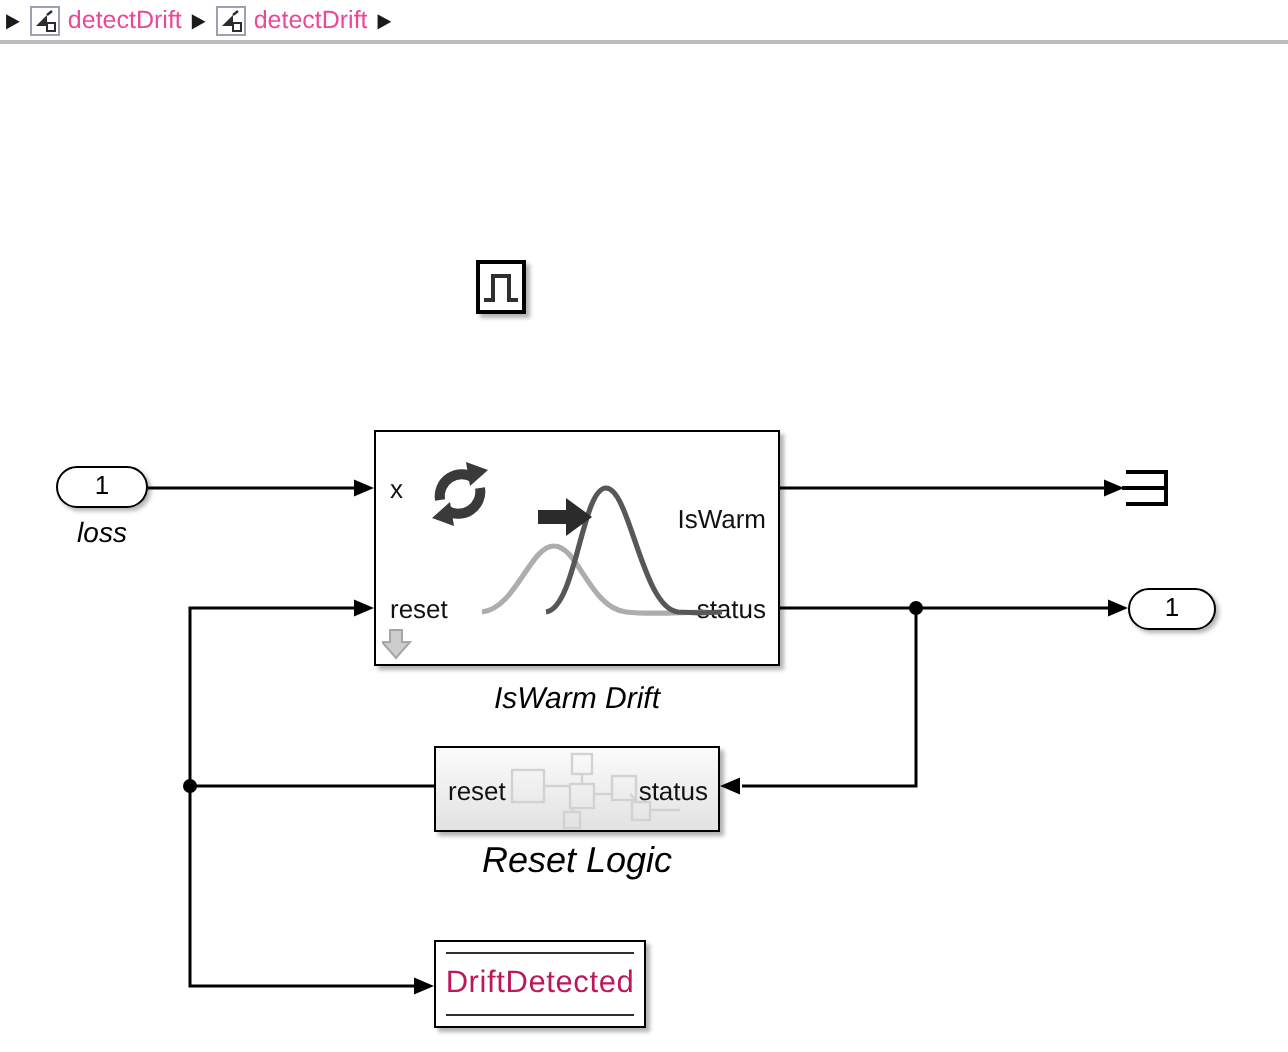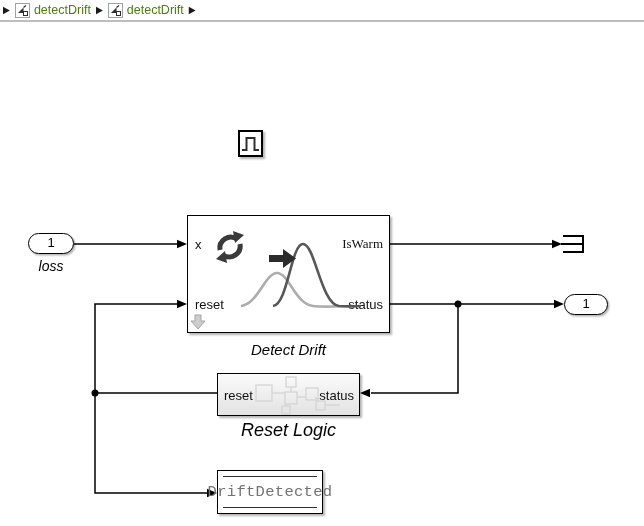--- a/index.html
+++ b/index.html
@@ -4,21 +4,21 @@
 <style>
   html,body{margin:0;padding:0;background:#fff;width:644px;height:526px;overflow:hidden;
     font-family:"Liberation Sans",sans-serif;-webkit-font-smoothing:antialiased;}
   .app{position:relative;width:644px;height:526px;background:#fff;}
 
   
   .breadcrumb{position:absolute;left:0;top:0;width:644px;height:22px;background:#fff;
     border-bottom:2px solid #bdbdbd;display:flex;align-items:center;gap:5px;padding-left:3px;box-sizing:border-box;}
   .bc-arrow{font-size:9px;color:#1a1a1a;line-height:1;transform:scaleY(1.1);cursor:pointer;}
   .bc-item{display:flex;align-items:center;gap:4px;cursor:pointer;}
-  .bc-label{font-size:12.5px;color:#4d7c0f;}
+  .bc-label{font-size:12.5px;color:#ec4899;}
   .bc-icon{width:15px;height:15px;display:block;}
 
   
   .canvas{position:absolute;left:0;top:24px;width:644px;height:502px;background:#fff;}
   .overlay{position:absolute;left:0;top:0;width:644px;height:502px;pointer-events:none;}
   .overlay .wire{pointer-events:stroke;}
 
   .block{position:absolute;background:#fff;border:1.5px solid #000;box-sizing:border-box;
     box-shadow:2px 2px 2px rgba(0,0,0,.3);}
   .blabel{position:absolute;font-size:14px;color:#000;text-align:center;font-style:italic;}
@@ -35,40 +35,40 @@
   .lbl-loss{left:13px;top:234px;width:76px;}
   .lbl-drift{left:545px;top:296px;width:95px;}
   .lbl-detect{left:187px;top:317px;width:203px;font-size:15px;}
   .lbl-reset{left:217px;top:396px;width:143px;font-size:18px;}
 
   
   .detect{left:187px;top:191px;width:203px;height:118px;}
   .portlbl{position:absolute;font-size:13px;color:#111;line-height:14px;}
   .p-x{left:7px;top:22px;}
   .p-reset{left:7px;top:82px;}
-  .p-iswarm{right:6px;top:21px;font-family:Liberation Serif, serif;}
+  .p-iswarm{right:6px;top:37px;}
   .p-status{right:6px;top:82px;}
   .refresh-svg{position:absolute;left:25px;top:14px;width:34px;height:34px;}
   .curves-svg{position:absolute;left:48px;top:18px;width:135px;height:80px;}
   .dropdown-svg{position:absolute;left:3px;top:98px;width:15px;height:16px;}
 
   
   .rlogic{left:217px;top:349px;width:143px;height:43px;
     background:linear-gradient(180deg,#fbfbfb 0%,#ececec 60%,#e2e2e2 100%);}
   .rl-port{position:absolute;font-size:13px;color:#111;top:14px;z-index:2;}
   .rl-reset{left:6px;}
   .rl-status{right:5px;}
   .rl-preview{position:absolute;left:24px;top:1px;width:98px;height:41px;z-index:1;}
 
   
   .dstore{left:217px;top:446px;width:106px;height:44px;}
   .ds-line{position:absolute;left:5px;right:5px;height:0;border-top:1.5px solid #2f2f2f;}
   .ds-top{top:5px;} .ds-bot{bottom:5px;}
   .ds-text{position:absolute;left:0;top:0;width:100%;height:100%;display:flex;align-items:center;justify-content:center;
-    font-family:Liberation Mono, monospace;font-size:15.5px;color:#737373;letter-spacing:.3px;}
+    font-family:Liberation Sans, sans-serif;font-size:15.5px;color:#be185d;letter-spacing:.3px;}
 
   
   .term-svg{position:absolute;left:556px;top:206px;width:32px;height:28px;}
 </style>
 </head>
 <body>
 
 <div class="app">
 
   <div class="breadcrumb">
@@ -147,21 +147,21 @@
         <path d="M5 72 C22 70 29 39 41 39 C53 39 59 70 77 72 C90 73.5 105 72 118 72" fill="none" stroke="#adadad" stroke-width="2.6"></path>
         <path d="M37 72 C52 70 55 10 67 10 C79 10 85 70 103 72 C110 72.5 118 72.5 125 72" fill="none" stroke="#575757" stroke-width="2.6"></path>
         <rect x="33" y="21" width="14" height="7" fill="#2b2b2b"></rect>
         <polygon points="47,15 60,24.5 47,34" fill="#2b2b2b"></polygon>
       </svg>
 
       <svg class="dropdown-svg" viewBox="0 0 15 16">
         <polygon points="4,1 10,1 10,7 14,7 7,15 0,7 4,7" fill="#cdcdcd" stroke="#a5a5a5" stroke-width="1"></polygon>
       </svg>
     </div>
-    <div class="blabel lbl-detect">Detect Drift</div>
+    <div class="blabel lbl-detect">IsWarm Drift</div>
 
     <svg class="term-svg" viewBox="0 0 32 28">
       <g stroke="#000" stroke-width="2" fill="none">
         <line x1="7" y1="6" x2="27" y2="6"></line>
         <line x1="7" y1="22" x2="27" y2="22"></line>
         <line x1="27" y1="5" x2="27" y2="23"></line>
         <line x1="5" y1="14" x2="27" y2="14"></line>
       </g>
     </svg>
 

